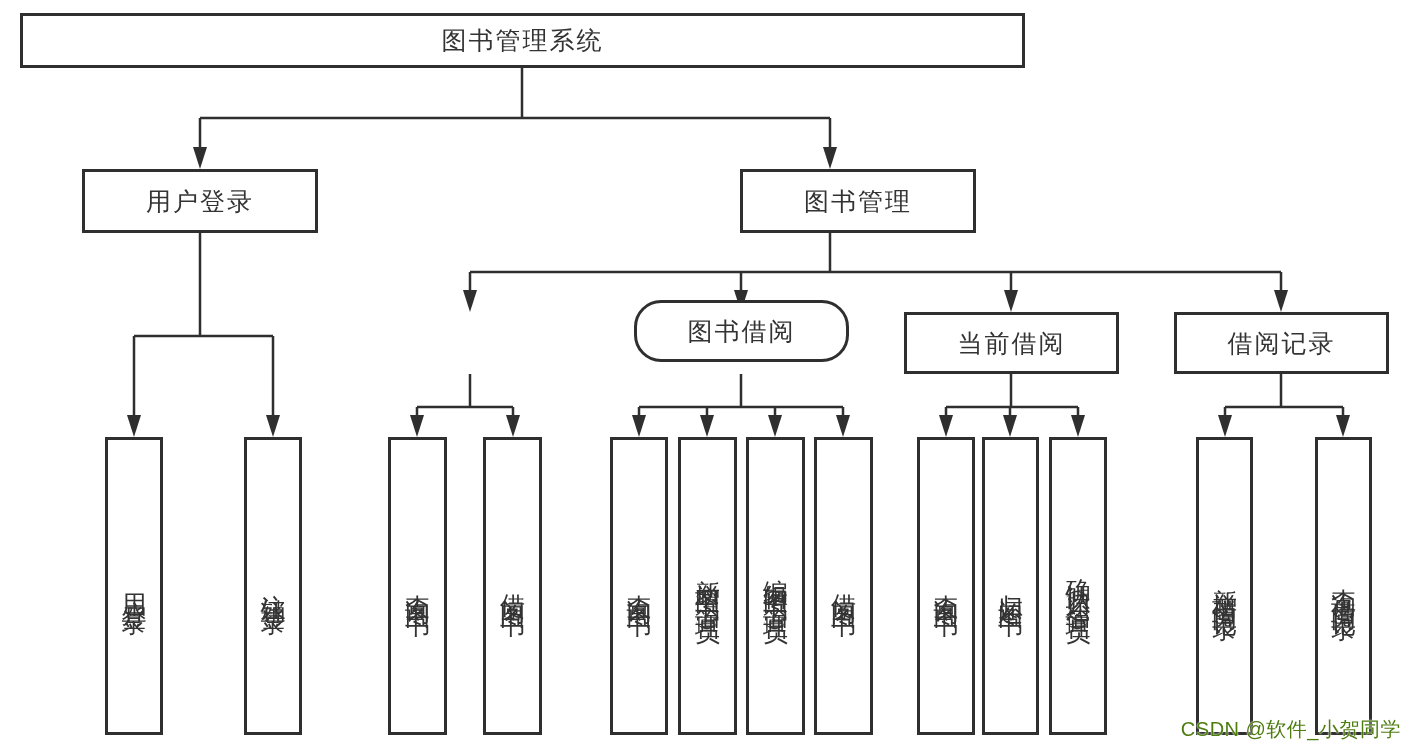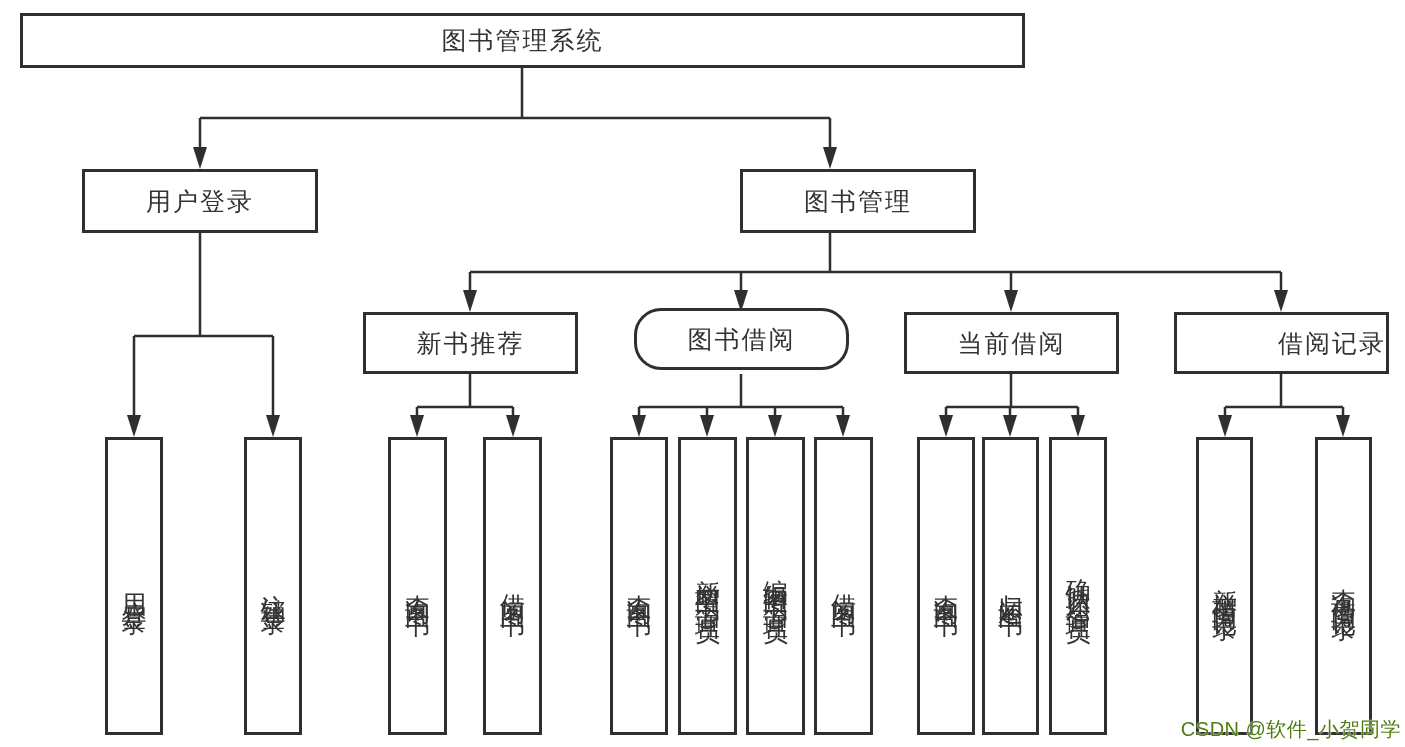--- a/index.html
+++ b/index.html
@@ -99,30 +99,27 @@
     <span>图书管理系统</span>
   </div>
 
   <div class="box h" style="left:82px; top:169px; width:236px; height:64px;">
     <span>用户登录</span>
   </div>
   <div class="box h" style="left:712px; top:169px; width:236px; height:64px;margin-left:28px;">
     <span>图书管理</span>
   </div>
 
-  <div class="box h" style="left:363px; top:312px; width:215px; height:62px;">
-    <span>新书推荐</span>
-  </div>
-  <div class="box h" style="left:634px; top:308px; width:215px; height:62px;border-radius:27px;">
+  <div class="box h" style="left:634px; top:300px; width:215px; height:62px;border-radius:27px;">
     <span>图书借阅</span>
   </div>
   <div class="box h" style="left:904px; top:312px; width:215px; height:62px;text-align:center;">
     <span>当前借阅</span>
   </div>
-  <div class="box h" style="left:1174px; top:312px; width:215px; height:62px;justify-content:flex-end;">
+  <div class="box h" style="left:1174px; top:312px; width:215px; height:62px;">
     <span>借阅记录</span>
   </div>
 
   <div class="box v" style="left:105px; top:437px; width:58px; height:298px;">
     <span>用户登录</span>
   </div>
   <div class="box v" style="left:244px; top:437px; width:58px; height:298px;">
     <span>注销登录</span>
   </div>
 

